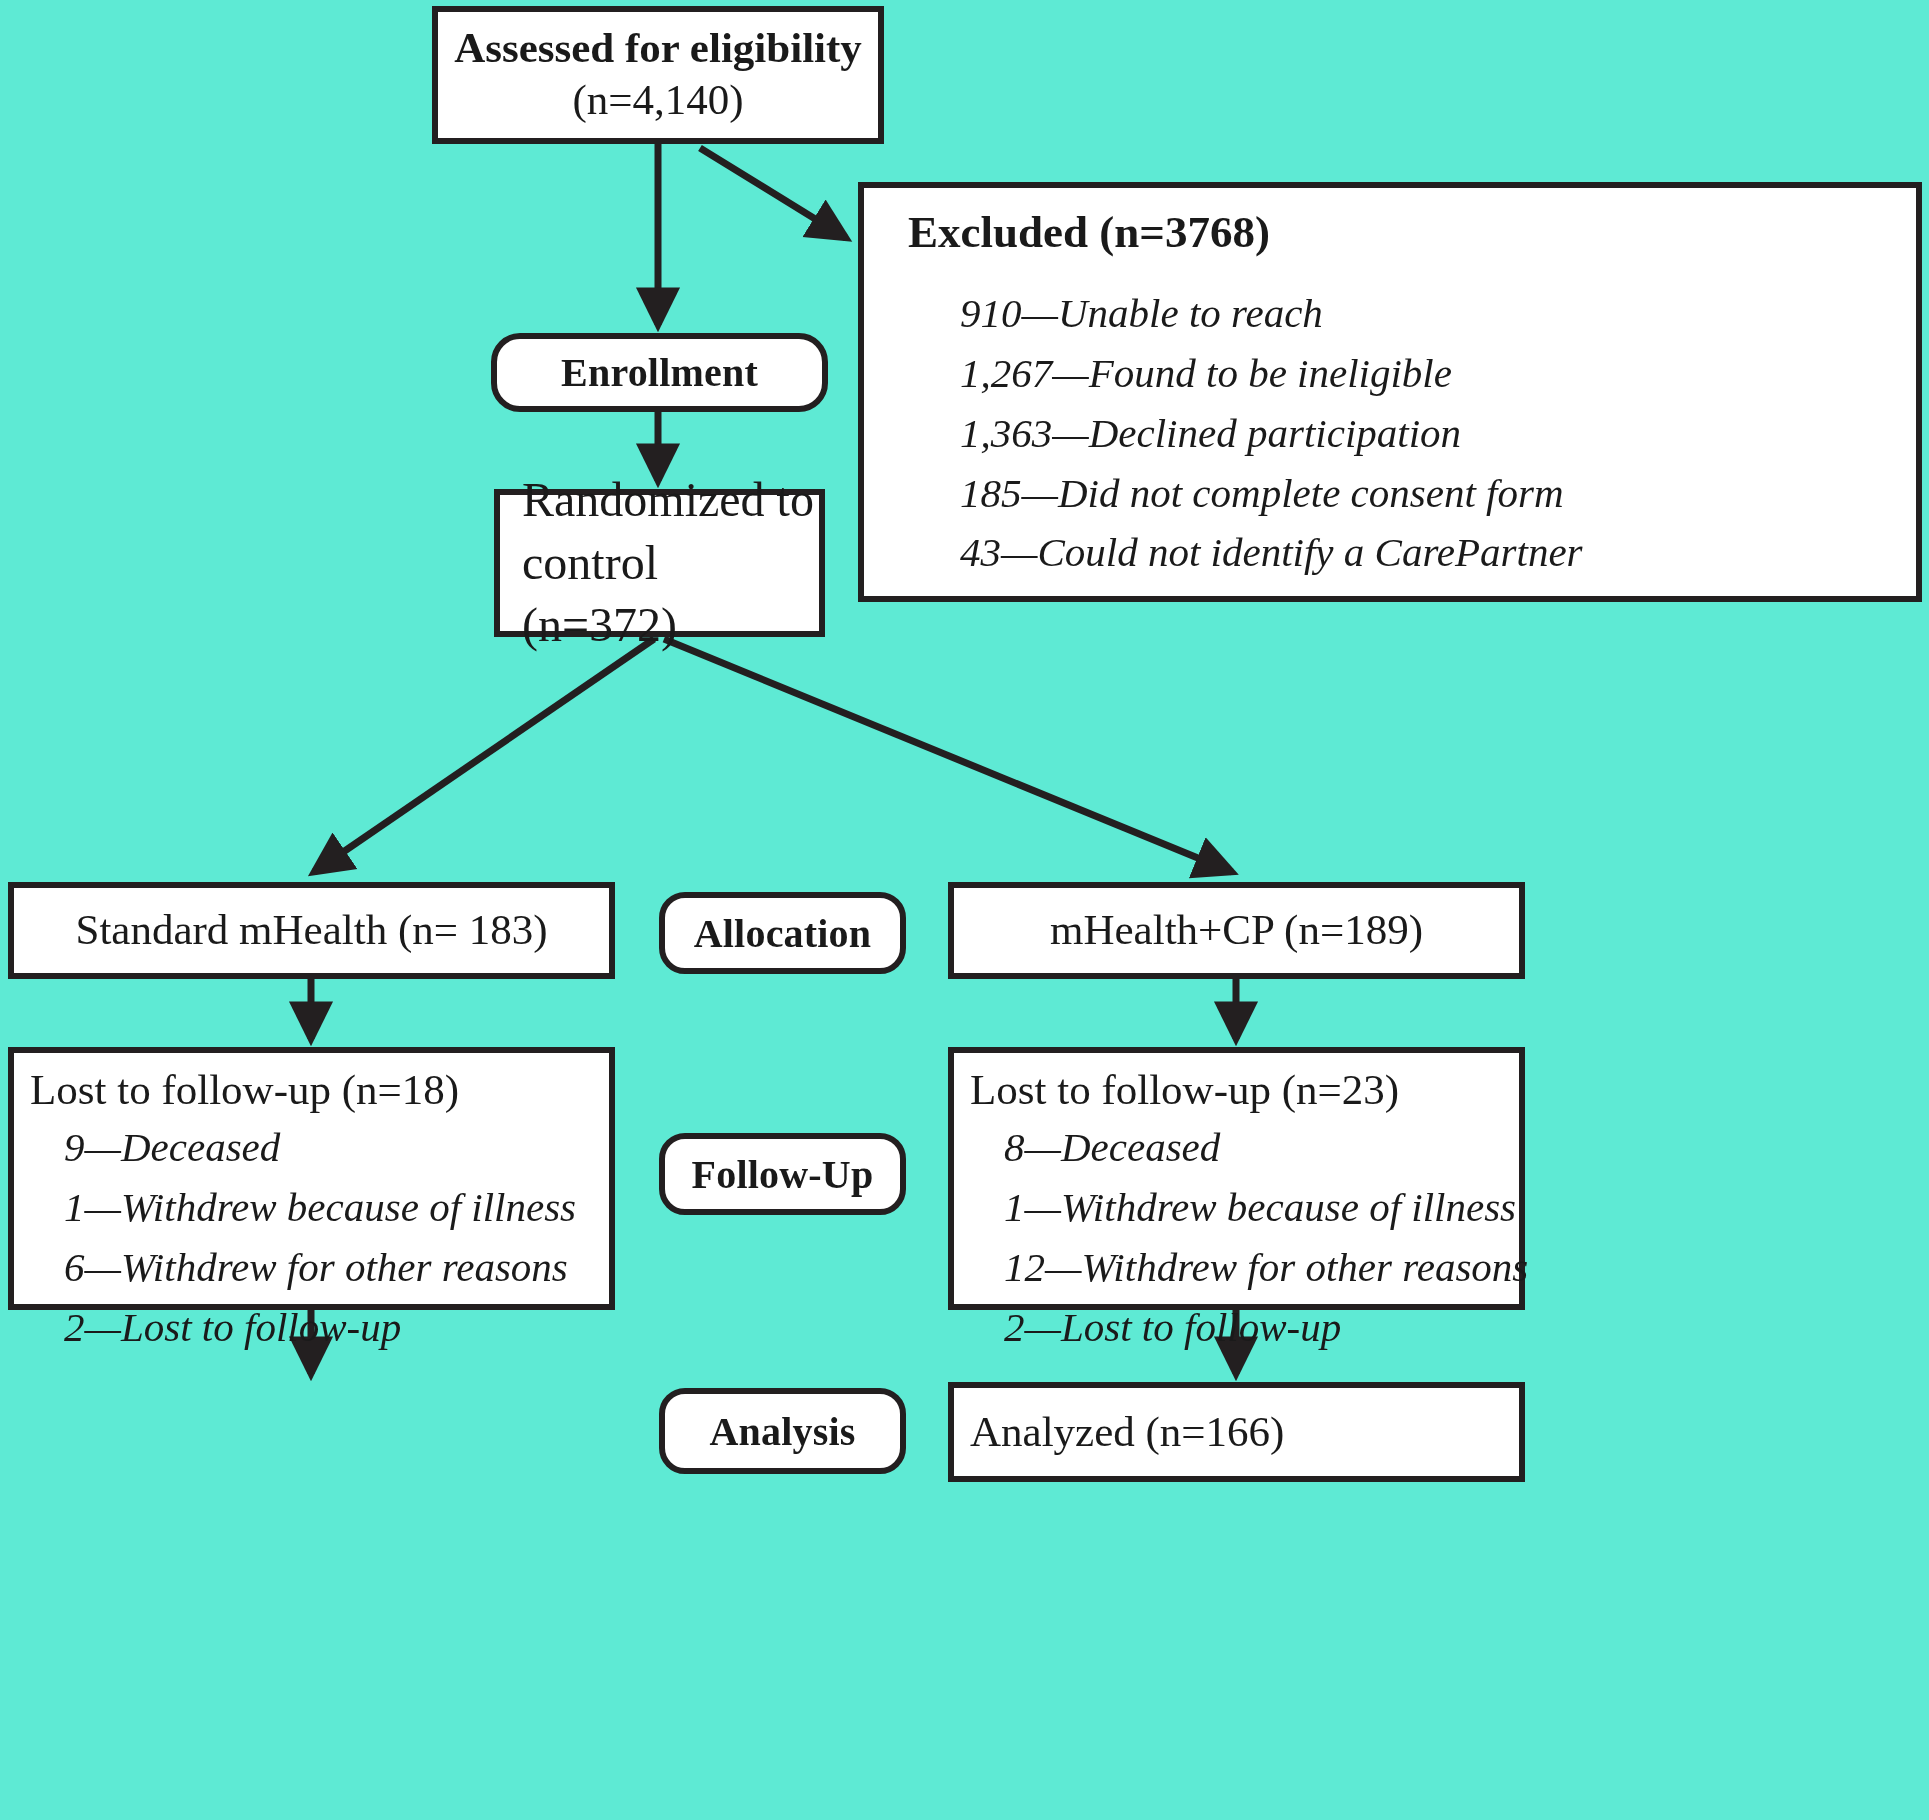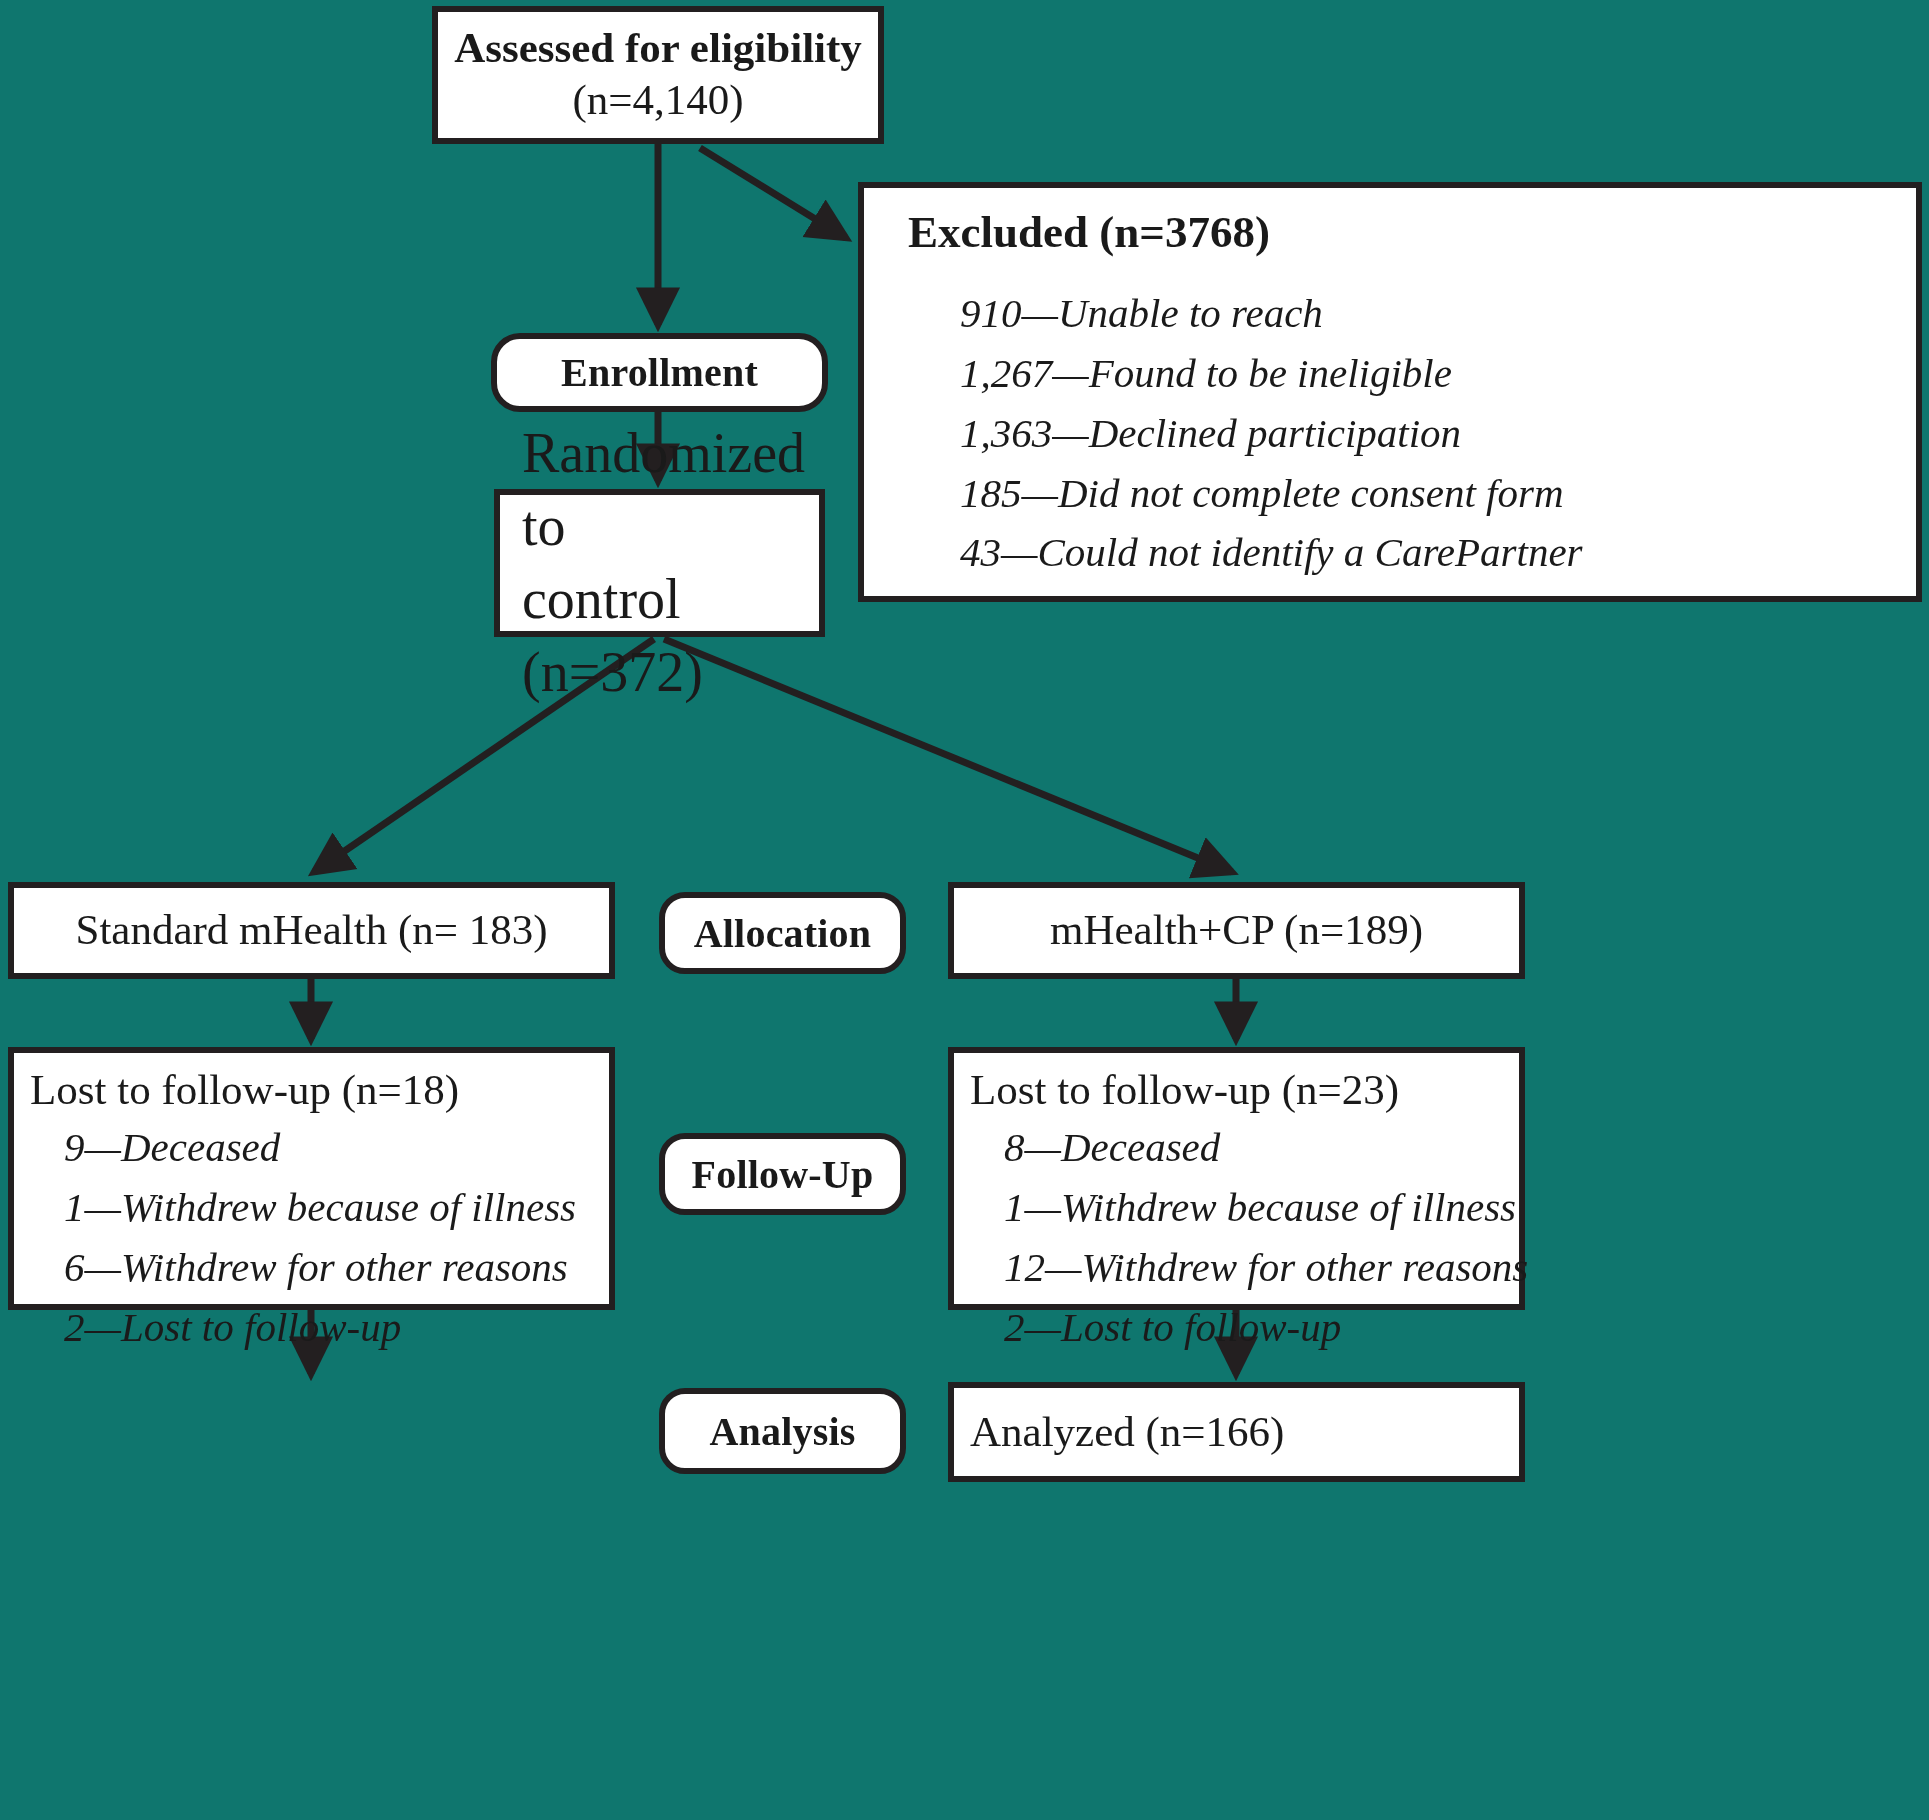--- a/index.html
+++ b/index.html
@@ -4,21 +4,21 @@
 <style>
   html, body {
     margin: 0;
     padding: 0;
     background: #ffffff;
   }
   #stage {
     position: relative;
     width: 1929px;
     height: 1820px;
-    background: #0f766e;
+    background: #5eead4;
     font-family: "Liberation Serif", "DejaVu Serif", serif;
     color: #1a1a1a;
     overflow: hidden;
   }
   svg.connectors {
     position: absolute;
     left: 0;
     top: 0;
     width: 1929px;
     height: 1820px;
@@ -44,21 +44,21 @@
     font-weight: bold;
     font-size: 43px;
     line-height: 1.18;
     text-align: center;
   }
   .plain {
     font-size: 43px;
     line-height: 1.22;
   }
   .plain-lg {
-    font-size: 56px;
+    font-size: 48px;
     line-height: 1.30;
   }
   .stagelabel {
     font-weight: bold;
     font-size: 40px;
     letter-spacing: 0.2px;
   }
   .reasons {
     font-style: italic;
     font-size: 41px;

